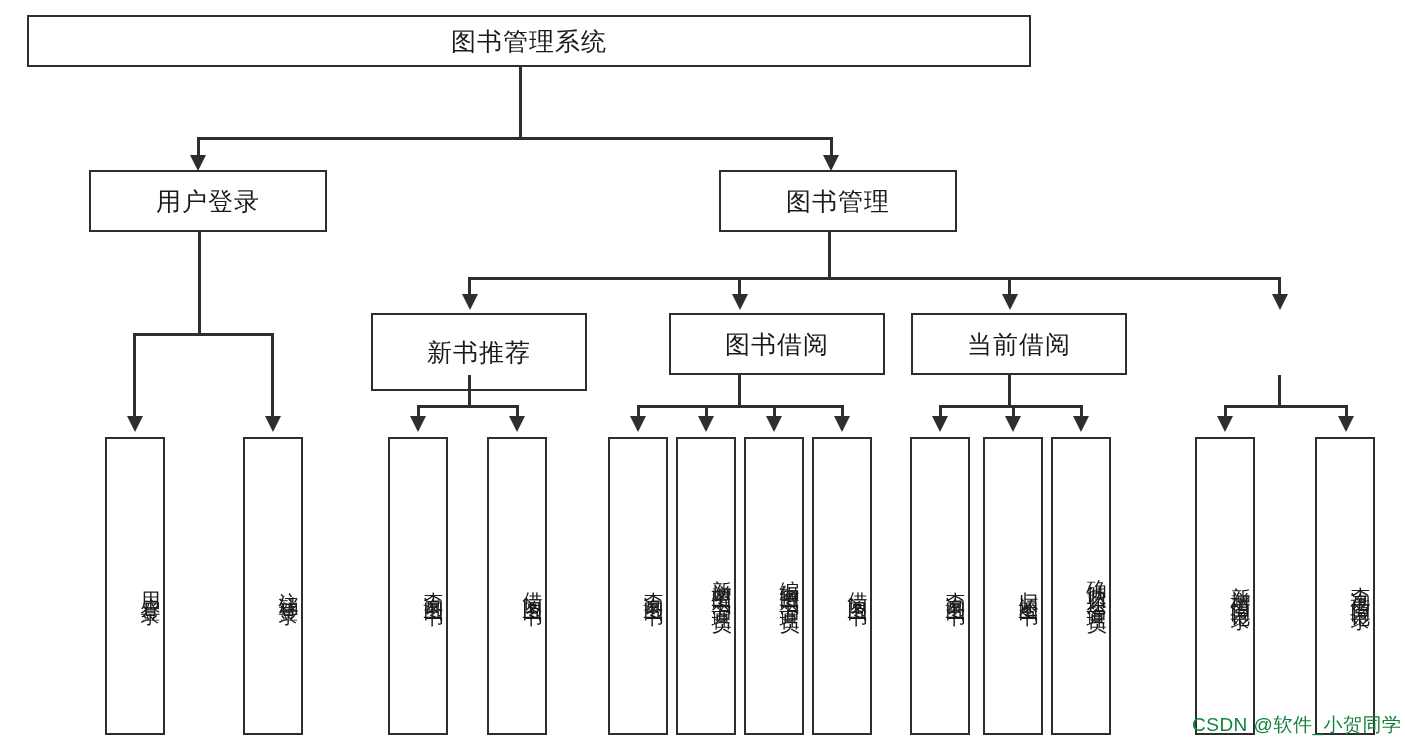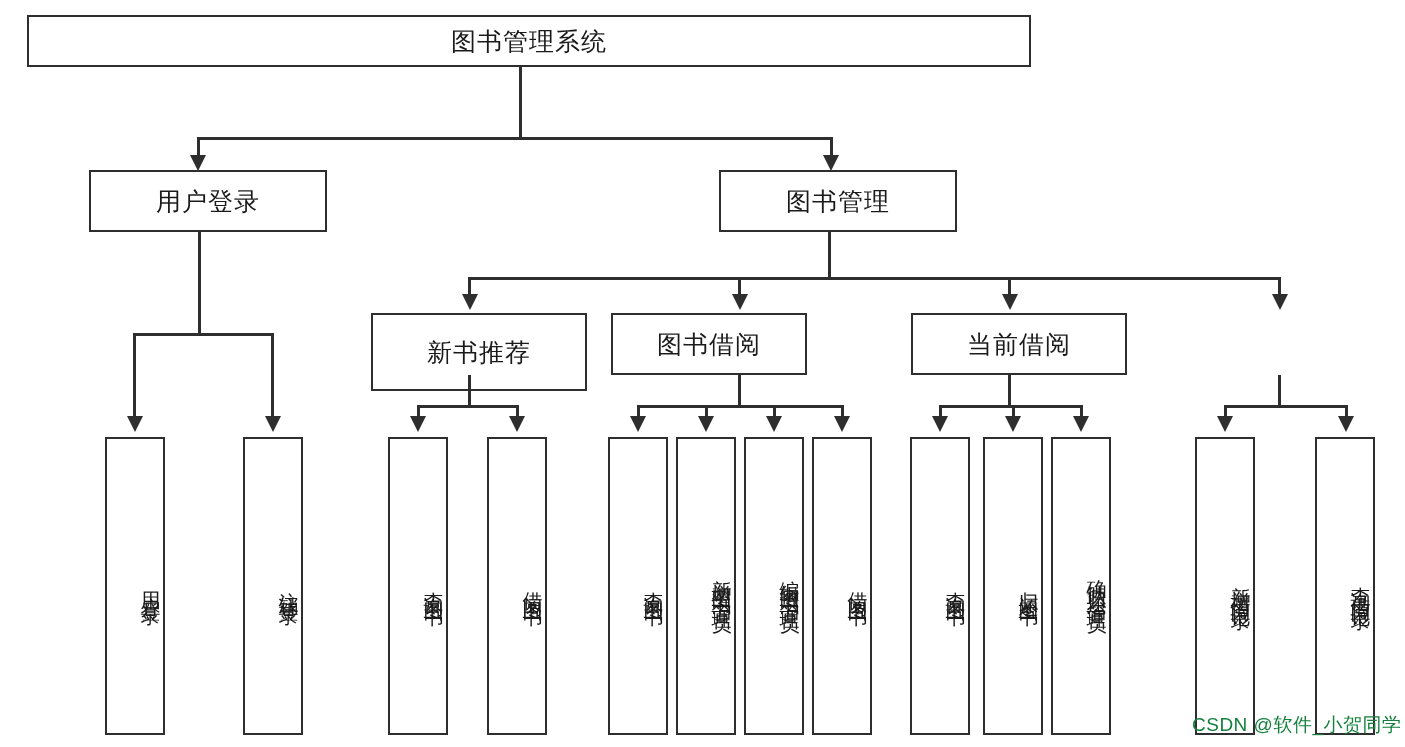--- a/index.html
+++ b/index.html
@@ -100,21 +100,21 @@
   <div class="edge v" style="left:468px; top:277px; height:20px;"></div>
   <div class="arrow" style="left:462px; top:294px;"></div>
   <div class="edge v" style="left:738px; top:277px; height:20px;"></div>
   <div class="arrow" style="left:732px; top:294px;"></div>
   <div class="edge v" style="left:1008px; top:277px; height:20px;"></div>
   <div class="arrow" style="left:1002px; top:294px;"></div>
   <div class="edge v" style="left:1278px; top:277px; height:20px;"></div>
   <div class="arrow" style="left:1272px; top:294px;"></div>
 
   <div class="node horiz" id="node-l3-0" style="left: 362px; top: 313px; width: 216px; height: 78px;">新书推荐</div>
-  <div class="node horiz" id="node-l3-1" style="left: 602px; top: 313px; width: 196px; height: 62px;">图书借阅</div>
+  <div class="node horiz" id="node-l3-1" style="left: 660px; top: 313px; width: 216px; height: 62px;">图书借阅</div>
   <div class="node horiz" id="node-l3-2" style="left: 902px; top: 313px; width: 216px; height: 62px;">当前借阅</div>
 
   <div class="edge v" style="left:468px; top:375px; height:32px;"></div>
   <div class="edge h" style="left:417px; top:405px; width:101px;"></div>
   <div class="edge v" style="left:417px; top:405px; height:14px;"></div>
   <div class="arrow" style="left:410px; top:416px;"></div>
   <div class="edge v" style="left:516px; top:405px; height:14px;"></div>
   <div class="arrow" style="left:509px; top:416px;"></div>
 
   <div class="edge v" style="left:738px; top:375px; height:32px;"></div>

